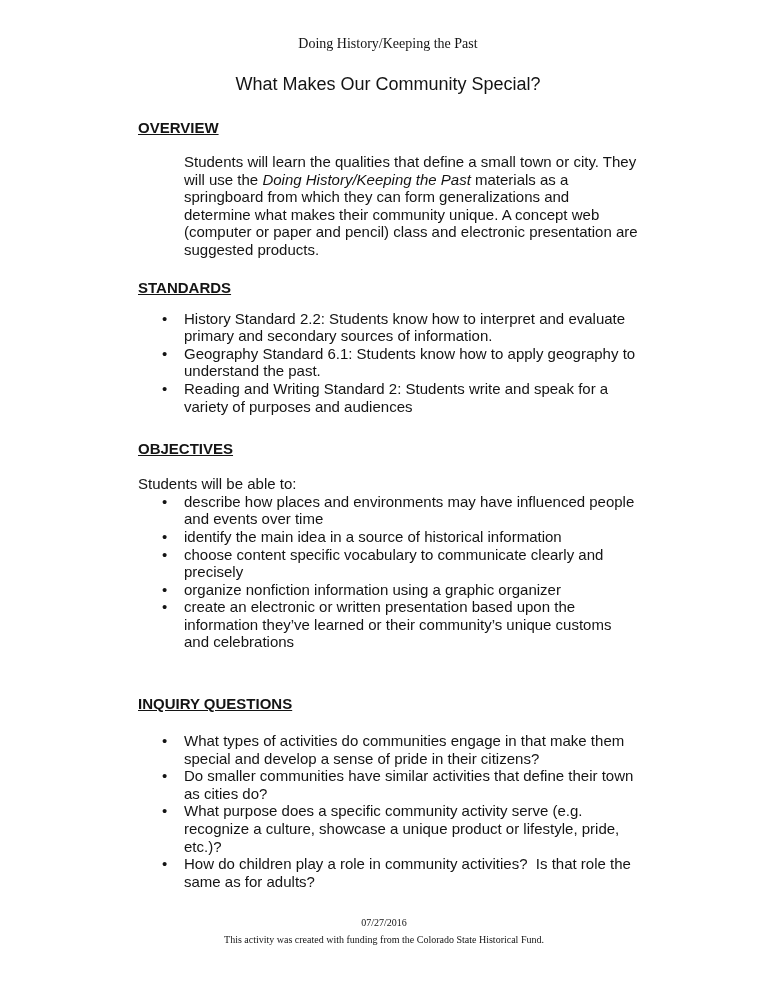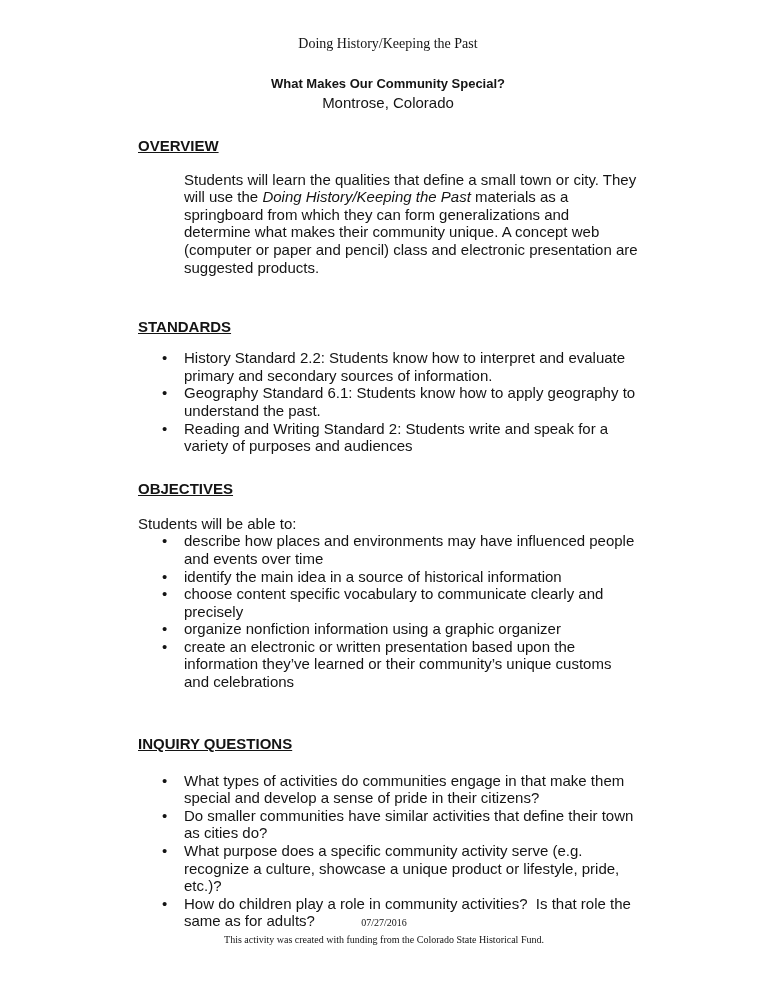--- a/index.html
+++ b/index.html
@@ -21,34 +21,34 @@
     font-family: "Liberation Serif", serif;
     font-size: 14px;
     line-height: 16px;
     text-align: center;
   }
   .title-block {
     margin-top: 22px;
     text-align: center;
   }
   .doc-title {
-    font-size: 13px;
-    font-weight: bold;
+    font-size: 18px;
+    font-weight: normal;
     line-height: 20px;
   }
   .subline { line-height: 17.6px; }
   .sec-heading {
     display: inline-block;
     font-weight: bold;
     text-decoration: underline;
     line-height: 18px;
   }
   .sec { margin: 0; }
   .sec-overview .sec-heading  { margin-top: 25px; }
-  .sec-standards .sec-heading { margin-top: 30px; }
+  .sec-standards .sec-heading { margin-top: 8px; }
   .sec-objectives .sec-heading{ margin-top: 25px; }
   .sec-inquiry .sec-heading   { margin-top: 44px; }
   .sec-heading-row { line-height: 0; }
   .overview-para {
     margin: 16px 0 12px 46px;
     white-space: pre-wrap;
   }
   .overview-para .it { font-style: italic; }
   .intro-line { margin-top: 17px; }
   ul.bullets {
@@ -87,21 +87,20 @@
 <body>
 
 <div class="page">
 
   <div class="doc-header">
     <div>Doing History/Keeping the Past</div>
   </div>
 
   <div class="title-block">
     <div class="doc-title">What Makes Our Community Special?</div>
-    <div class="subline">Montrose, Colorado</div>
   </div>
 
   <div class="sec sec-overview">
     <div class="sec-heading-row"><span class="sec-heading">OVERVIEW</span></div>
     <p class="overview-para"><span>Students will learn the qualities that define a small town or city. They will use the </span><span class="it">Doing History/Keeping the Past</span><span> materials as a springboard from which they can form generalizations and determine what makes their community unique. A concept web (computer or paper and pencil) class and electronic presentation are suggested products.</span></p>
   </div>
 
   <div class="sec sec-standards">
     <div class="sec-heading-row"><span class="sec-heading">STANDARDS</span></div>
     <ul class="bullets">

